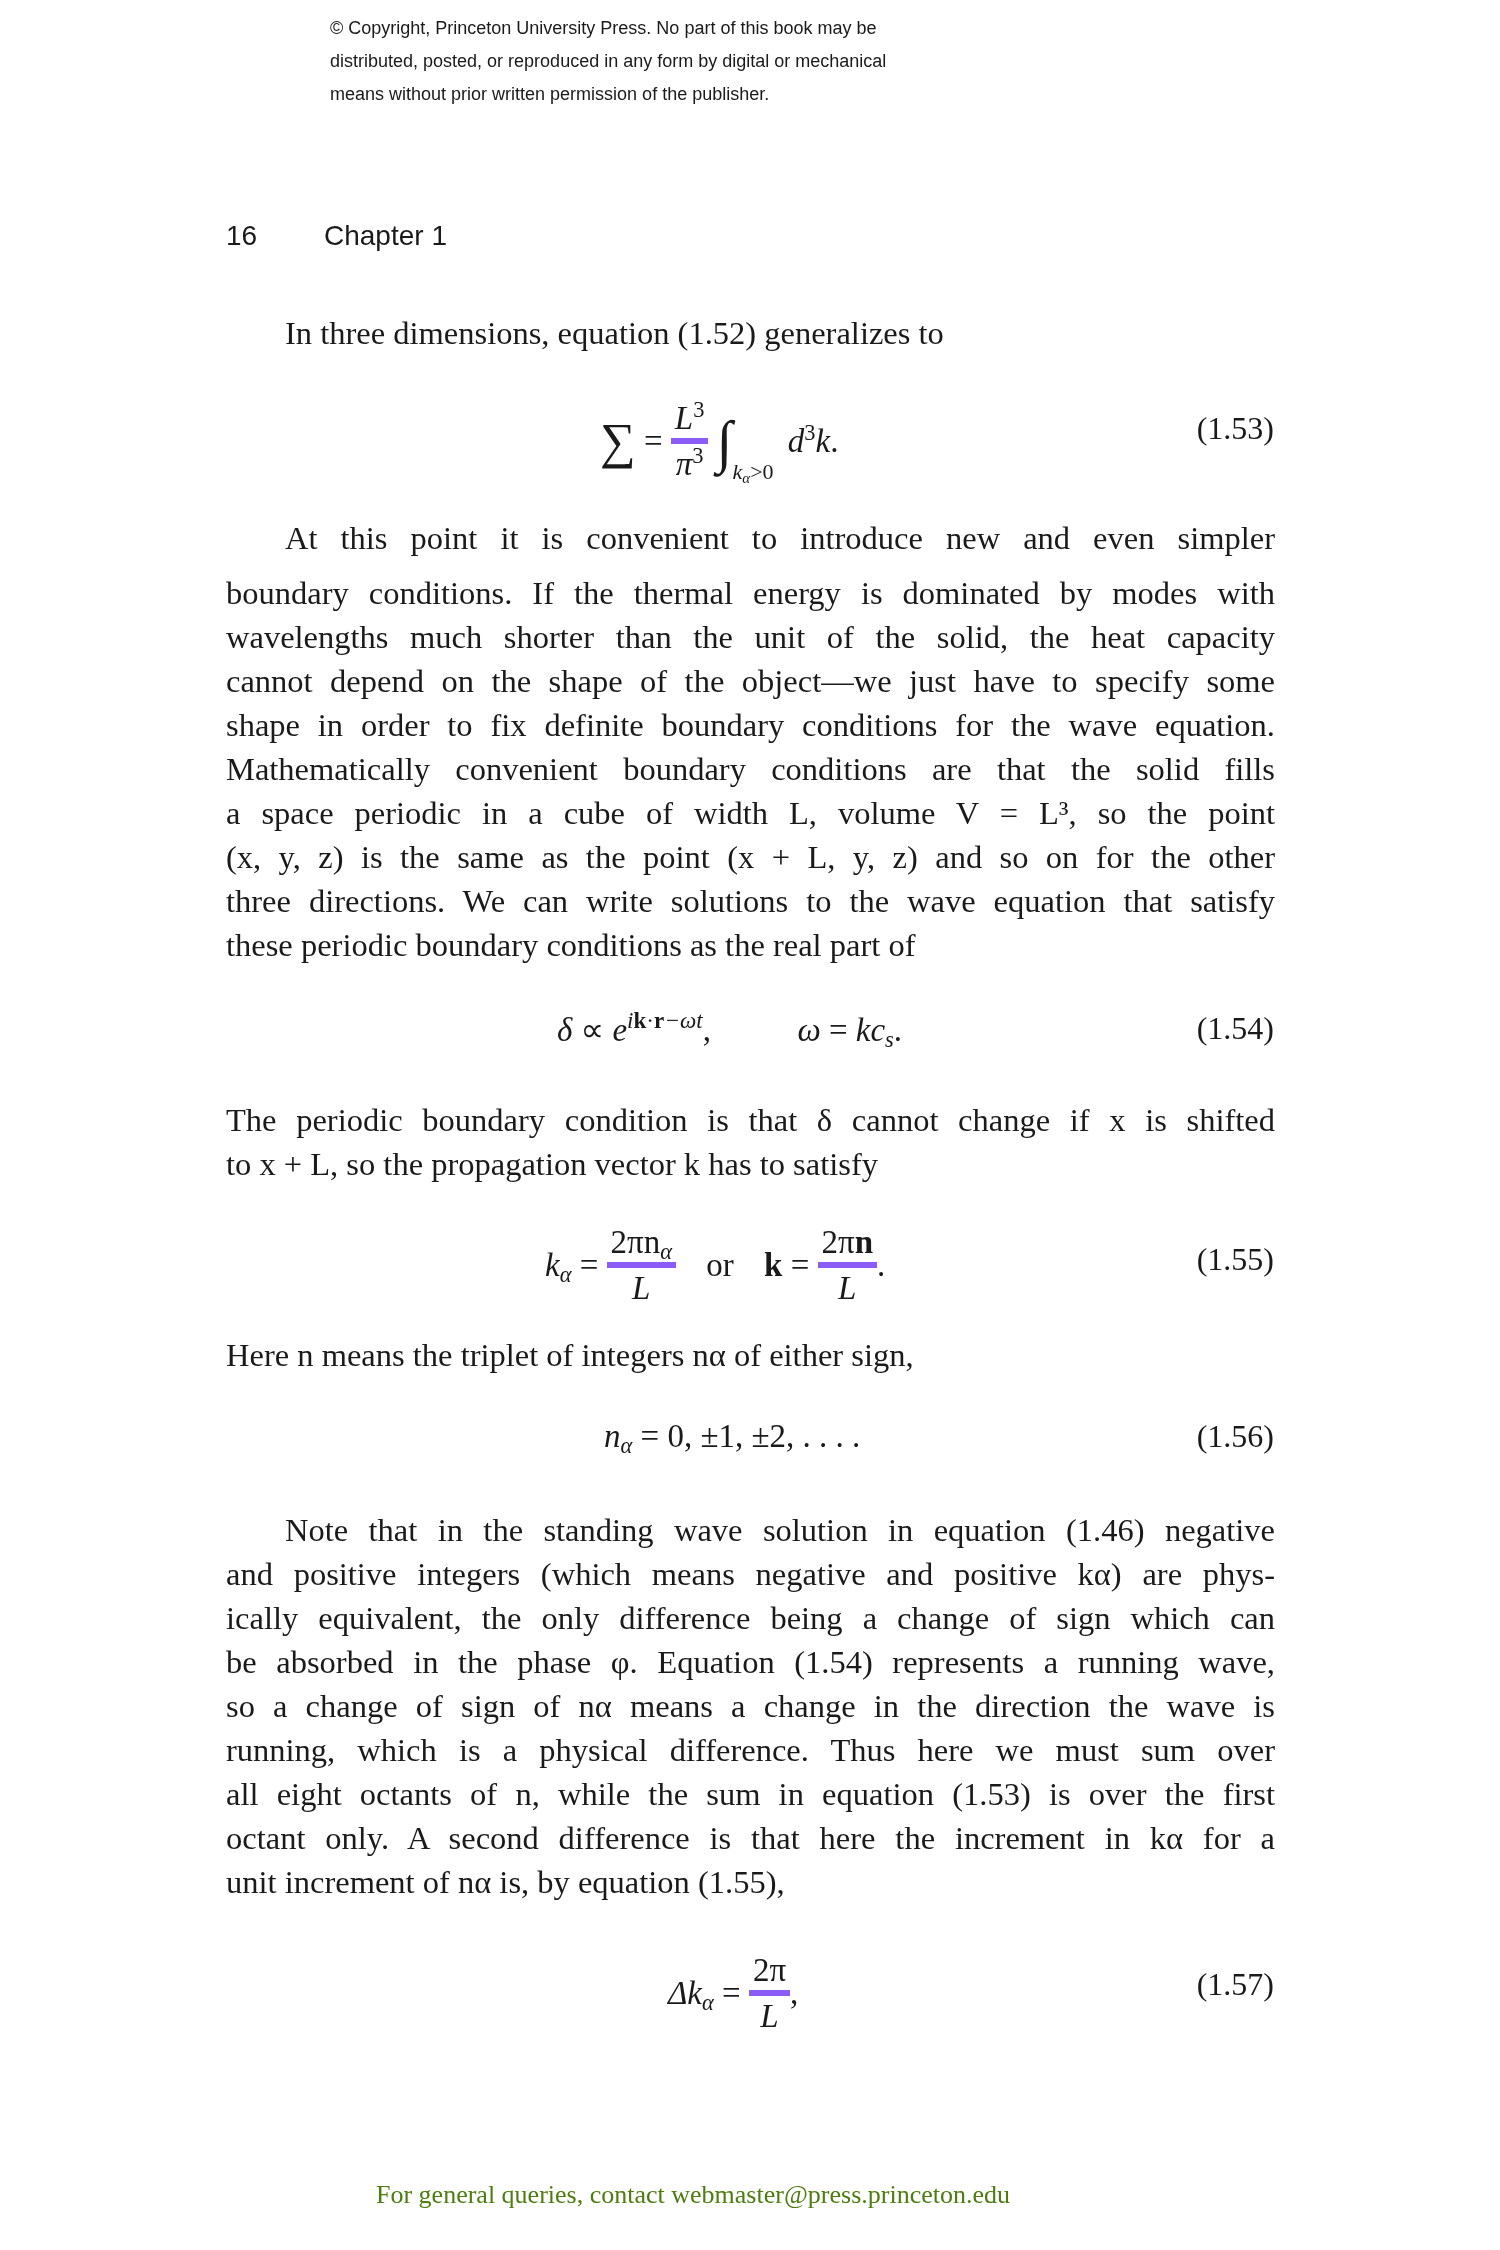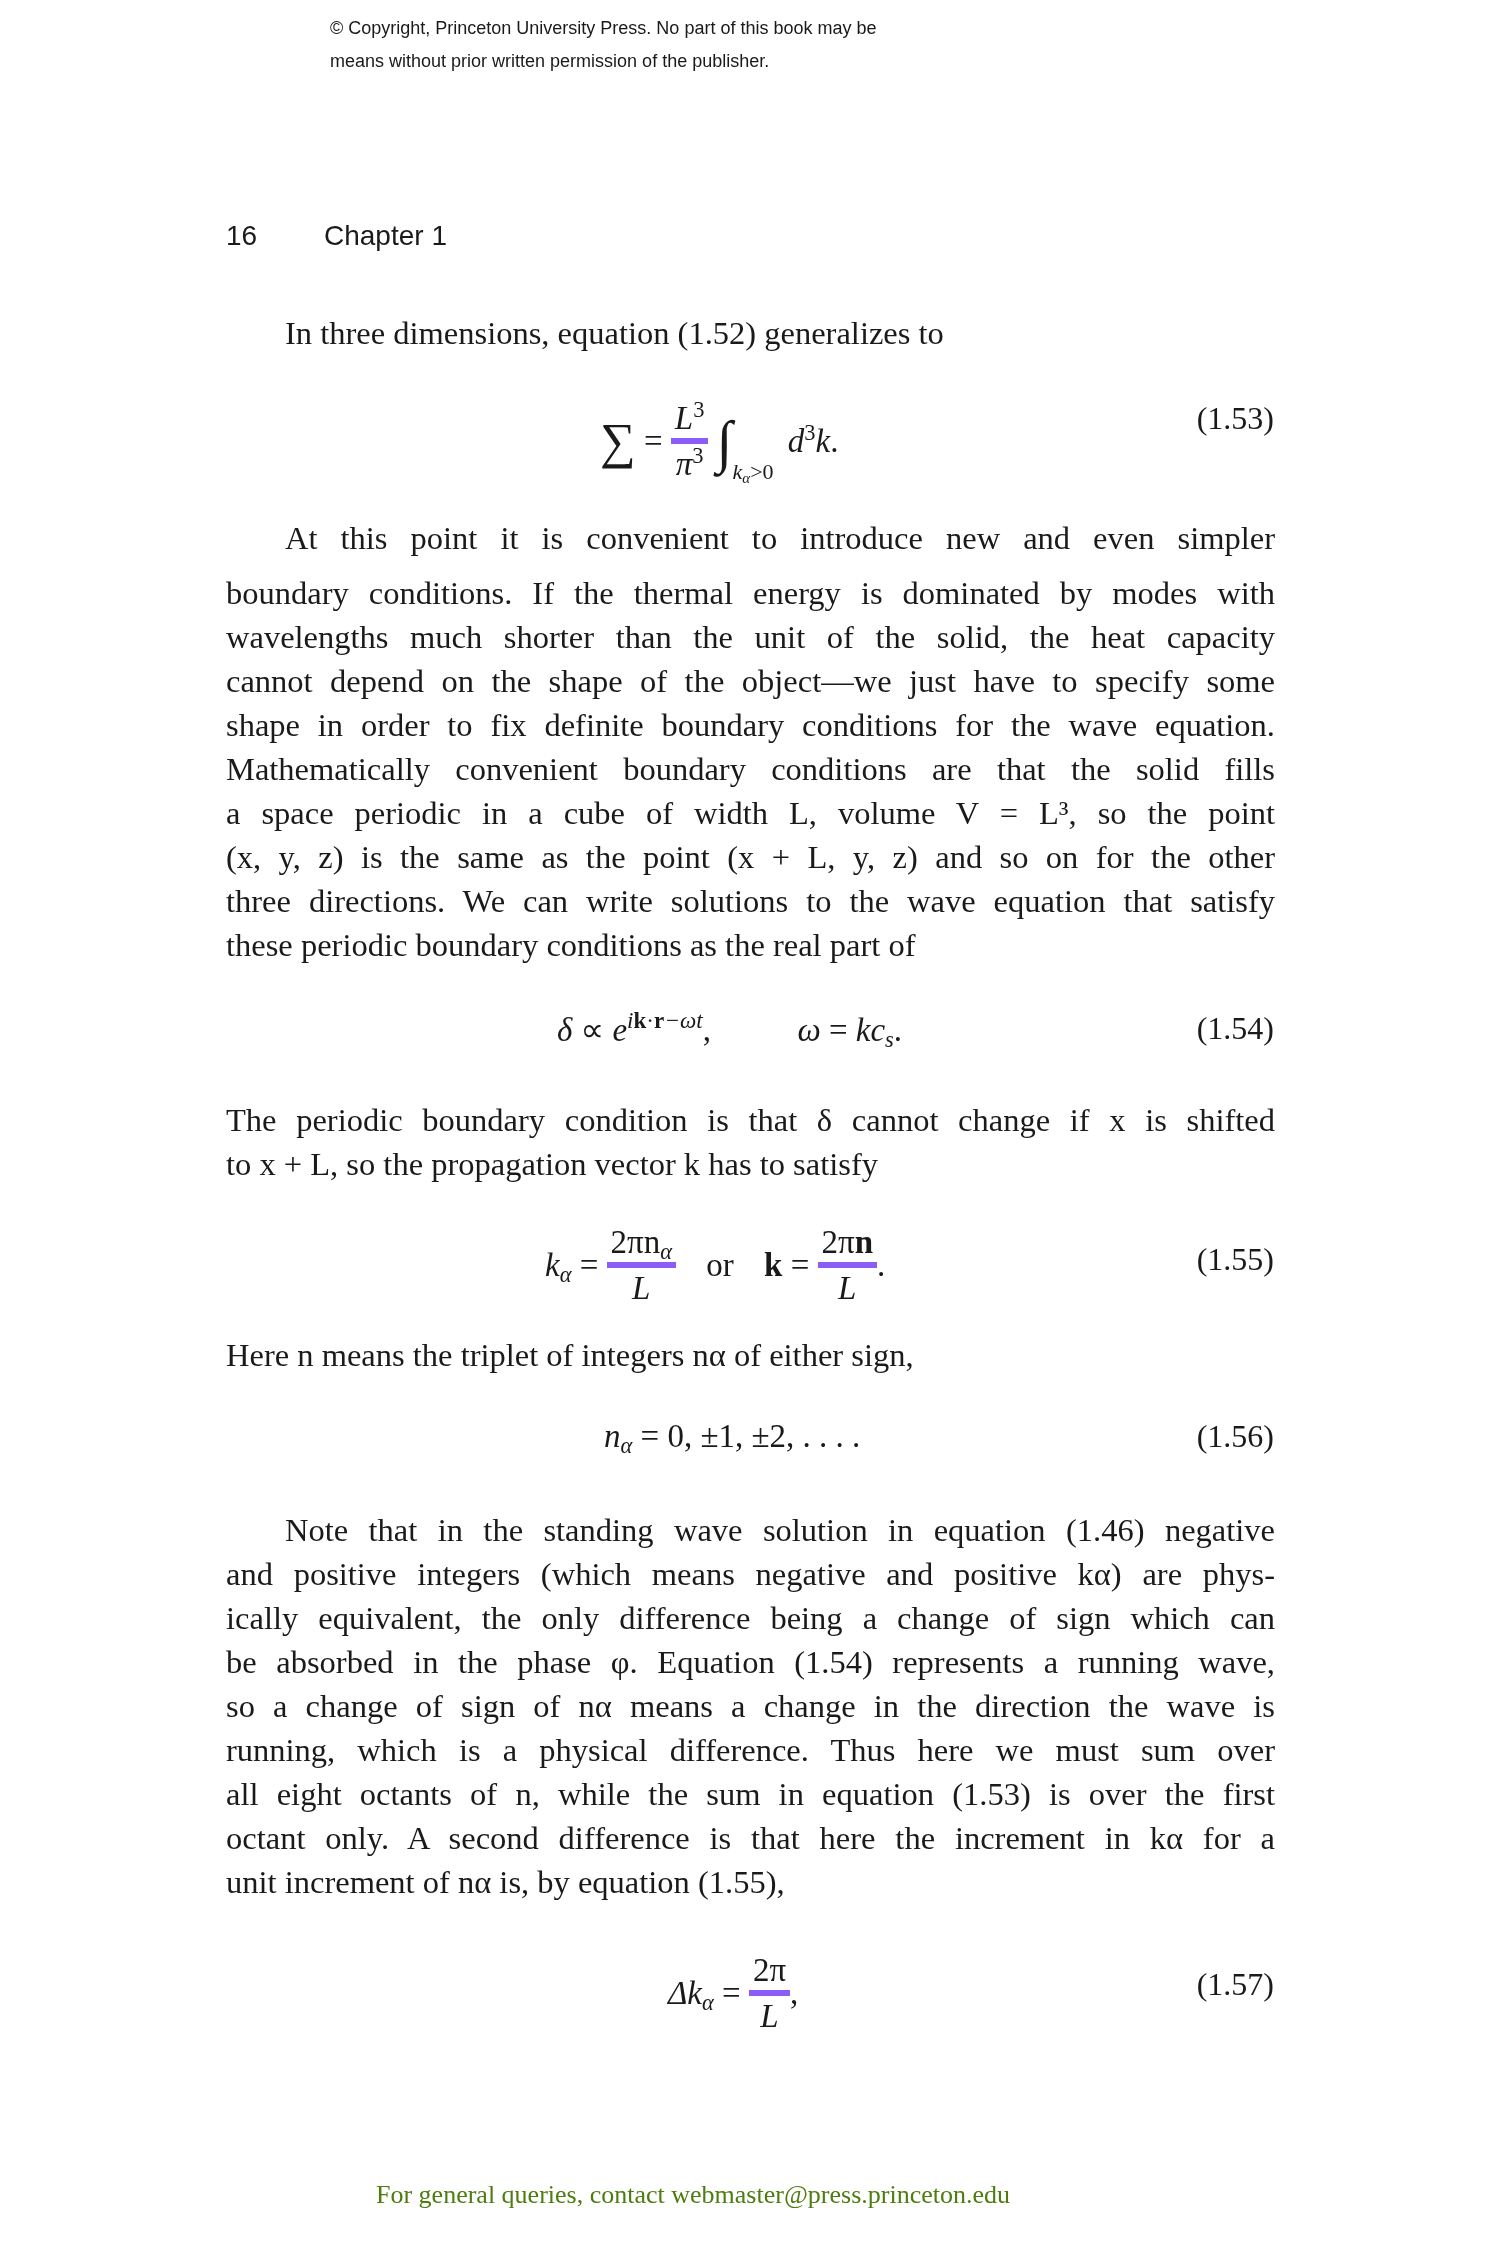--- a/index.html
+++ b/index.html
@@ -55,41 +55,42 @@
     left: 376px; top: 2180px;
     font-family: Liberation Serif, serif;
     font-size: 26px; white-space: nowrap; color: #4d7c0f;
   }
 </style>
 </head>
 <body>
 
 <div class="abs copyright">
   <div>© Copyright, Princeton University Press. No part of this book may be</div>
+  <div>distributed, posted, or reproduced in any form by digital or mechanical</div>
   <div>means without prior written permission of the publisher.</div>
 </div>
 
 <div class="abs running-head">
   <span class="pg">16</span>
   <span class="ch">Chapter 1</span>
 </div>
 
 <div class="abs textline indent last" style="top:311px;">In three dimensions, equation (1.52) generalizes to</div>
 
 <div class="abs eq" style="left:600px; top:398px;">
   <span class="sigma">∑</span>
   <span style="vertical-align:middle;">=</span>
   <span class="frac">
     <span class="num"><span class="m">L</span><sup>3</sup></span>
     <span class="den"><span class="m">π</span><sup>3</sup></span>
   </span>
   <span class="integral">∫</span><span style="font-size:22px; vertical-align:-30px;"><span class="m">k</span><sub class="m">α</sub><span>&gt;0</span></span>
   <span style="vertical-align:middle; margin-left:6px;"><span class="m">d</span><sup>3</sup><span class="m">k</span><span>.</span></span>
 </div>
-<div class="abs eqnum" style="top:400px;">(1.53)</div>
+<div class="abs eqnum" style="top:410px;">(1.53)</div>
 
 <div class="abs textline indent" style="top:516px;">At this point it is convenient to introduce new and even simpler</div>
 <div class="abs textline" style="top:571px;">boundary conditions. If the thermal energy is dominated by modes with</div>
 <div class="abs textline" style="top:615px;">wavelengths much shorter than the unit of the solid, the heat capacity</div>
 <div class="abs textline" style="top:659px;">cannot depend on the shape of the object—we just have to specify some</div>
 <div class="abs textline" style="top:703px;">shape in order to fix definite boundary conditions for the wave equation.</div>
 <div class="abs textline" style="top:747px;">Mathematically convenient boundary conditions are that the solid fills</div>
 <div class="abs textline" style="top:791px;">a space periodic in a cube of width L, volume V = L³, so the point</div>
 <div class="abs textline" style="top:835px;">(x, y, z) is the same as the point (x + L, y, z) and so on for the other</div>
 <div class="abs textline" style="top:879px;">three directions. We can write solutions to the wave equation that satisfy</div>

